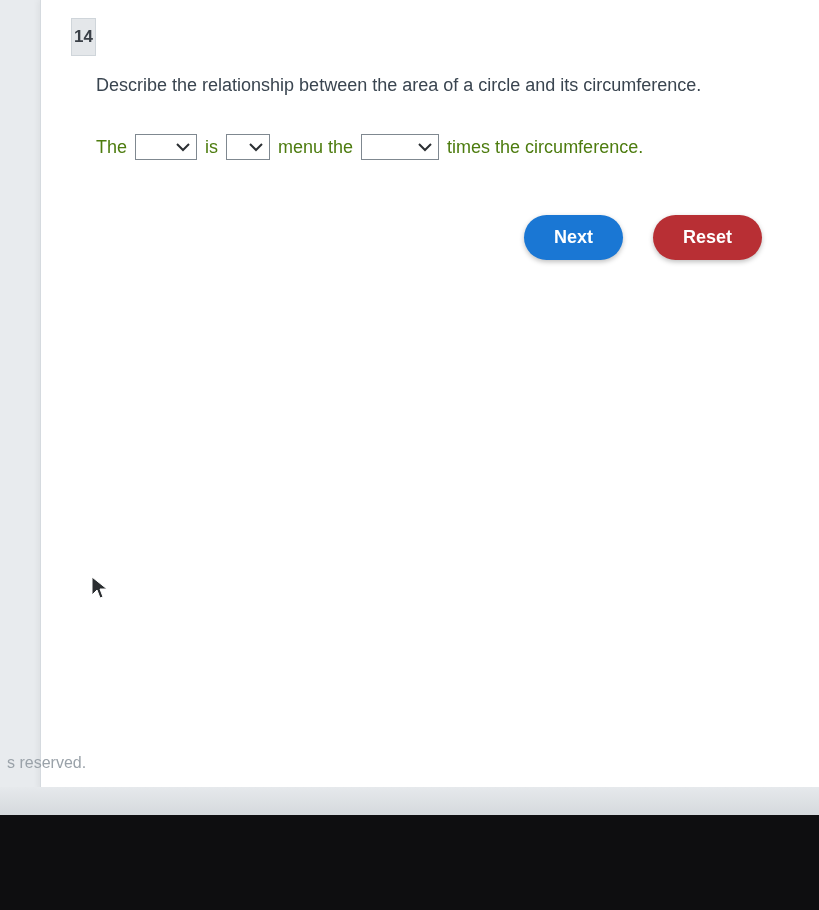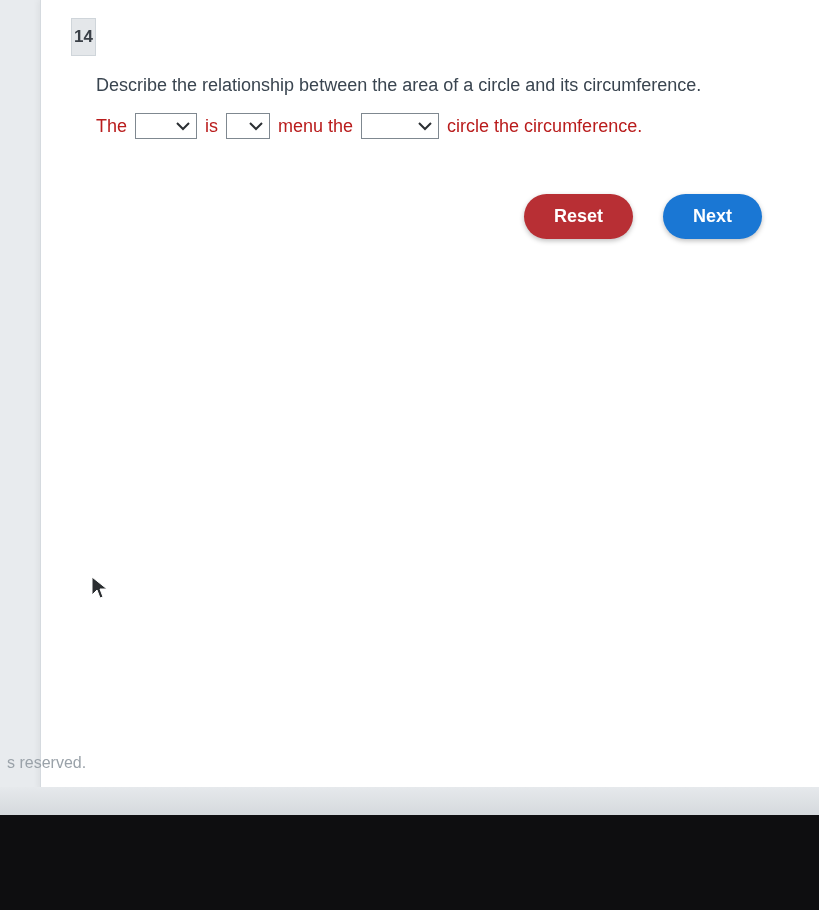--- a/index.html
+++ b/index.html
@@ -41,25 +41,25 @@
       color: #2f3a45;
     }
     .instruction {
       font-size: 18px;
       color: #3a4550;
       margin-bottom: 40px;
     }
     .prompt {
       font-size: 18px;
       color: #3a4550;
-      margin-bottom: 17px;
+      margin-bottom: 38px;
     }
     .fill-sentence {
       font-size: 18px;
-      color: #b91c1c;
+      color: #4d7c0f;
       display: flex;
       align-items: center;
       flex-wrap: wrap;
       gap: 8px;
     }
     .fill-sentence span {
       white-space: nowrap;
     }
     .dropdown {
       display: inline-flex;
@@ -176,26 +176,26 @@
       <span>menu the</span>
 
       <div class="dropdown med">
         <span class="chevron">
           <svg width="14" height="10" viewBox="0 0 14 10">
               <path d="M1 2 L7 8 L13 2" fill="none" stroke="#2b2f33" stroke-width="2"></path>
             </svg>
         </span>
       </div>
 
-      <span>circle the circumference.</span>
+      <span>times the circumference.</span>
     </div>
 
     <div class="button-row">
+      <button class="btn btn-next">Next</button>
       <button class="btn btn-reset">Reset</button>
-      <button class="btn btn-next">Next</button>
     </div>
 
   </div>
 
 </div>
 
 <div class="cursor">
   <svg width="20" height="26" viewBox="0 0 20 26">
     <path d="M2 2 L2 20 L7 15 L10 23 L13 22 L10 14 L17 14 Z" fill="#2a2d30" stroke="#ffffff" stroke-width="1"></path>
   </svg>

